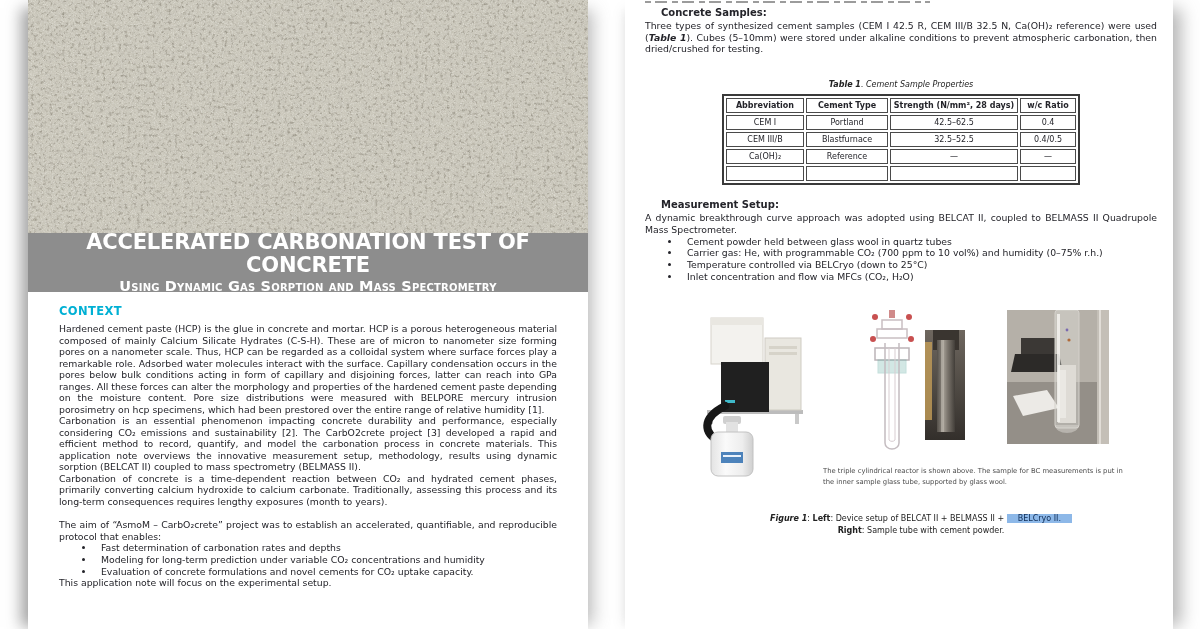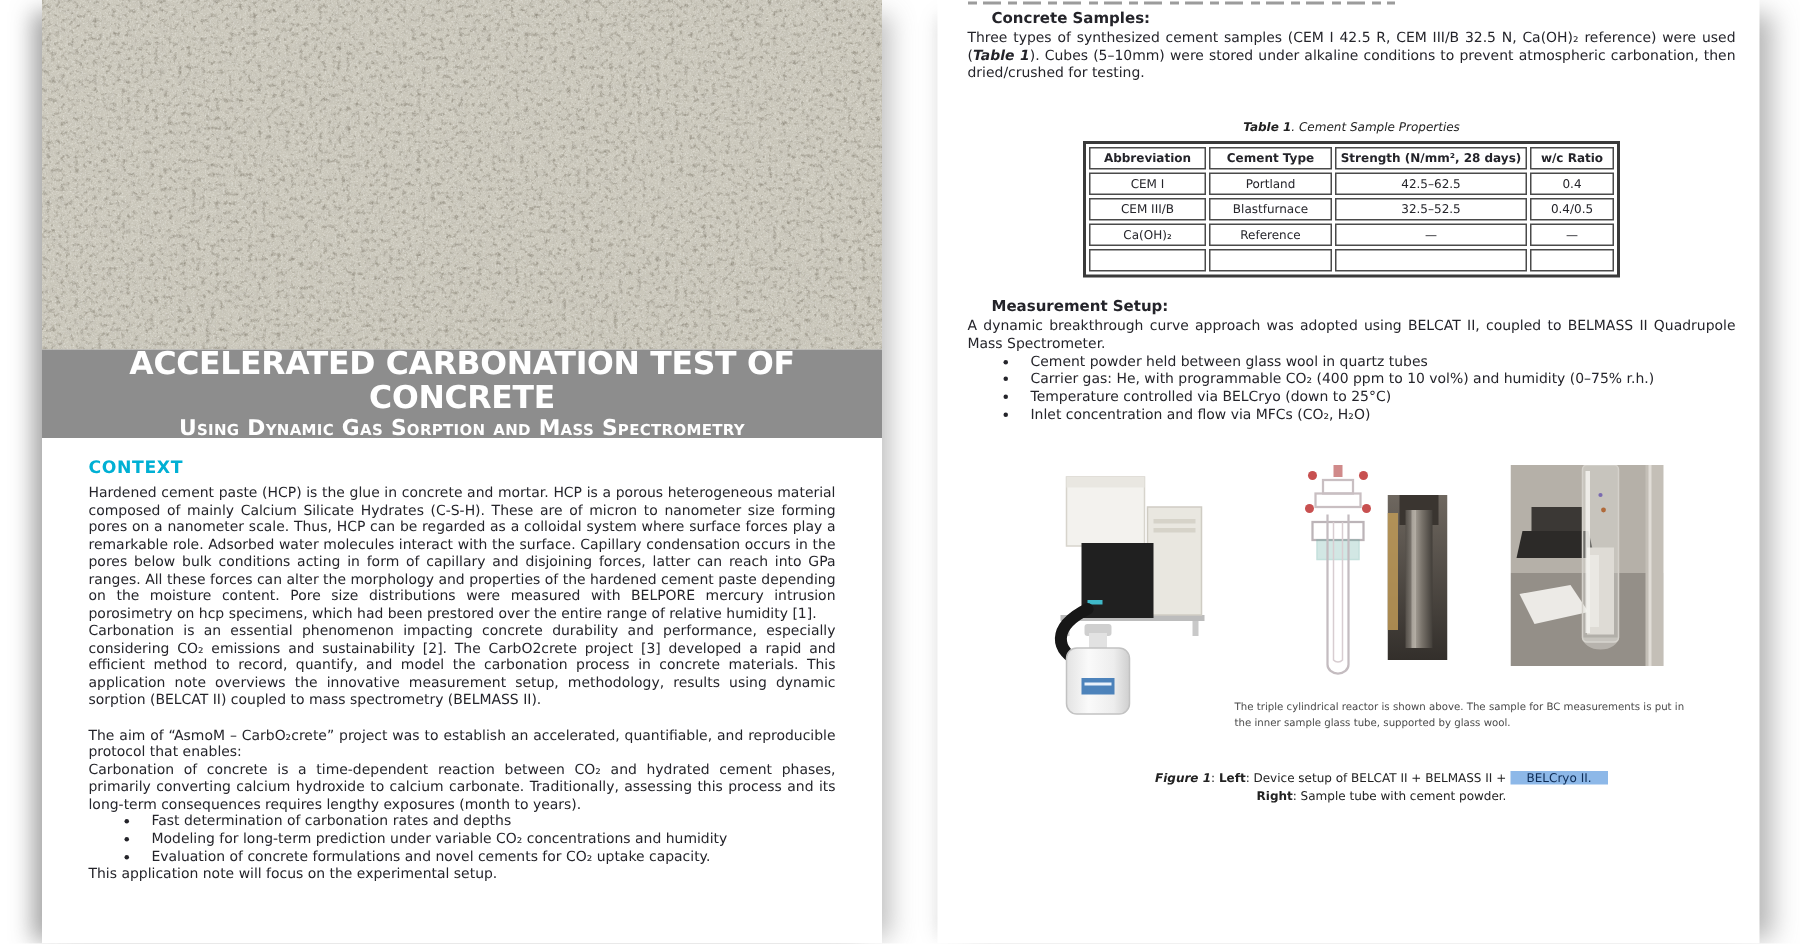--- a/index.html
+++ b/index.html
@@ -98,22 +98,22 @@
 
   <div class="banner">
     <div class="banner-title">ACCELERATED CARBONATION TEST OF CONCRETE</div>
     <div class="banner-subtitle">Using Dynamic Gas Sorption and Mass Spectrometry</div>
   </div>
 
   <div class="lp-content">
     <div class="context-h">CONTEXT</div>
     <p class="bodytext">Hardened cement paste (HCP) is the glue in concrete and mortar. HCP is a porous heterogeneous material composed of mainly Calcium Silicate Hydrates (C-S-H). These are of micron to nanometer size forming pores on a nanometer scale. Thus, HCP can be regarded as a colloidal system where surface forces play a remarkable role. Adsorbed water molecules interact with the surface. Capillary condensation occurs in the pores below bulk conditions acting in form of capillary and disjoining forces, latter can reach into GPa ranges. All these forces can alter the morphology and properties of the hardened cement paste depending on the moisture content. Pore size distributions were measured with BELPORE mercury intrusion porosimetry on hcp specimens, which had been prestored over the entire range of relative humidity [1].</p>
     <p class="bodytext">Carbonation is an essential phenomenon impacting concrete durability and performance, especially considering CO₂ emissions and sustainability [2]. The CarbO2crete project [3] developed a rapid and efficient method to record, quantify, and model the carbonation process in concrete materials. This application note overviews the innovative measurement setup, methodology, results using dynamic sorption (BELCAT II) coupled to mass spectrometry (BELMASS II).</p>
+    <p class="bodytext">Carbonation of concrete is a time-dependent reaction between CO₂ and hydrated cement phases, primarily converting calcium hydroxide to calcium carbonate. Traditionally, assessing this process and its long-term consequences requires lengthy exposures (month to years).</p>
     <p class="bodytext aim">The aim of “AsmoM – CarbO₂crete” project was to establish an accelerated, quantifiable, and reproducible protocol that enables:</p>
-    <p class="bodytext">Carbonation of concrete is a time-dependent reaction between CO₂ and hydrated cement phases, primarily converting calcium hydroxide to calcium carbonate. Traditionally, assessing this process and its long-term consequences requires lengthy exposures (month to years).</p>
     <ul class="dots">
       <li>Fast determination of carbonation rates and depths</li>
       <li>Modeling for long-term prediction under variable CO₂ concentrations and humidity</li>
       <li>Evaluation of concrete formulations and novel cements for CO₂ uptake capacity.</li>
     </ul>
     <p class="bodytext">This application note will focus on the experimental setup.</p>
   </div>
 </div>
 
 <div class="page" id="right-page">
@@ -158,21 +158,21 @@
         <td></td>
         <td></td>
       </tr>
     </tbody>
       </table>
 
     <div class="rh setup-h">Measurement Setup:</div>
     <p class="rp-body">A dynamic breakthrough curve approach was adopted using BELCAT II, coupled to BELMASS II Quadrupole Mass Spectrometer.</p>
     <ul class="dots">
       <li>Cement powder held between glass wool in quartz tubes</li>
-      <li>Carrier gas: He, with programmable CO₂ (400 ppm to 10 vol%) and humidity (0–75% r.h.)</li>
+      <li>Carrier gas: He, with programmable CO₂ (700 ppm to 10 vol%) and humidity (0–75% r.h.)</li>
       <li>Temperature controlled via BELCryo (down to 25°C)</li>
       <li>Inlet concentration and flow via MFCs (CO₂, H₂O)</li>
     </ul>
 
     <div class="figure-area">
 
       <div class="fig-item" style="left:52px;top:2px">
         <svg width="114" height="170" aria-hidden="true">
           <defs>
             <linearGradient id="dewarG" x1="0" y1="0" x2="1" y2="0">

